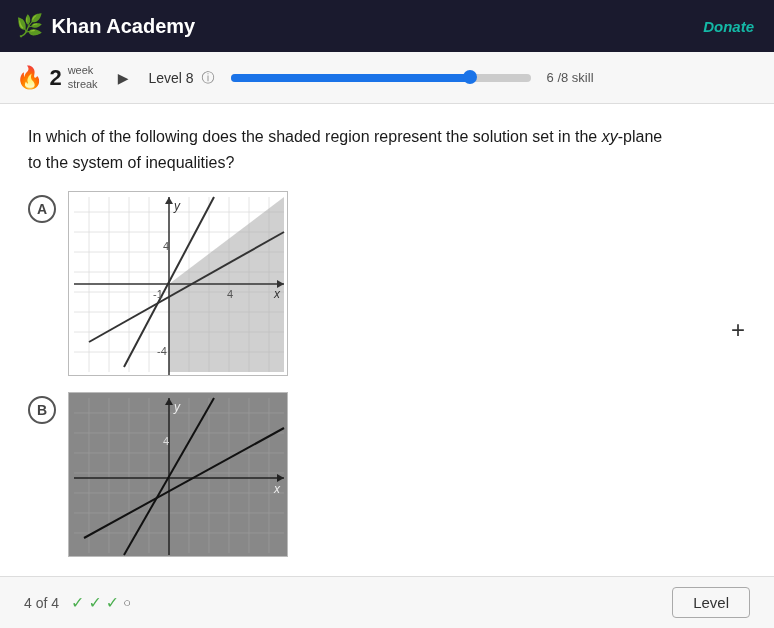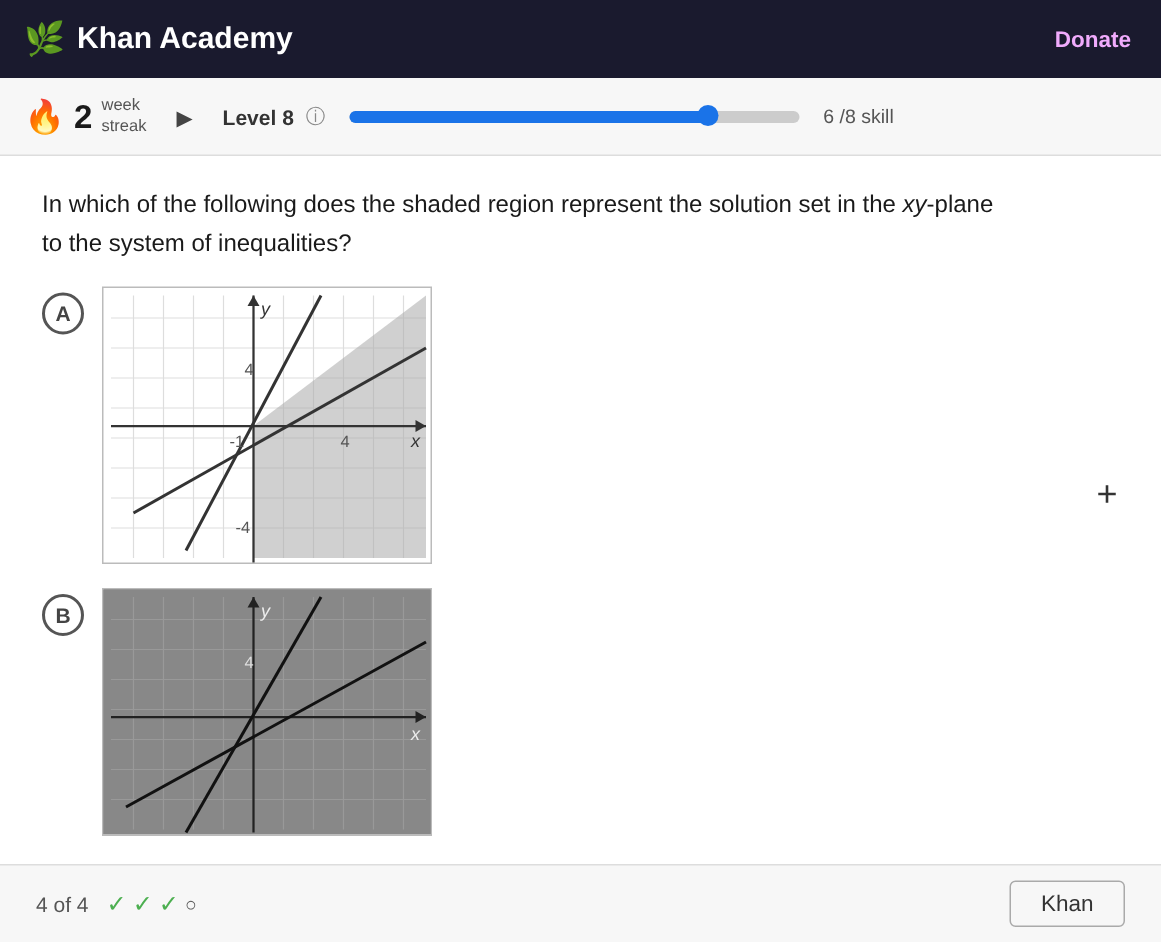--- a/index.html
+++ b/index.html
@@ -32,28 +32,29 @@
     }
     .header-right {
       position: absolute;
       right: 0;
       top: 0;
       display: flex;
       align-items: center;
       height: 52px;
     }
     .donate-btn {
-      color: #f0abfc;
+      color: #14b8a6;
       font-size: 15px;
       font-weight: 600;
       padding: 0 20px;
       cursor: pointer;
       background: none;
       border: none;
       height: 100%;
+      font-style: italic;
     }
     .user-name {
       color: white;
       font-size: 15px;
       padding: 0 16px;
       background: #2a2a4e;
       height: 100%;
       display: flex;
       align-items: center;
       min-width: 80px;
@@ -99,21 +100,21 @@
       padding: 0 4px;
     }
     .level-block {
       display: flex;
       align-items: center;
       gap: 8px;
     }
     .level-text {
       font-size: 14px;
       color: #333;
-      font-weight: 700;
+      font-weight: 400;
     }
     .info-icon {
       font-size: 13px;
       color: #888;
       cursor: pointer;
     }
     .progress-bar-container {
       flex: 1;
       height: 8px;
       background: #ccc;
@@ -398,14 +399,14 @@
 </div>
 
 <div class="bottom-bar">
   <div class="progress-indicators">
     <span style="font-size:14px; color:#555; margin-right:8px;">4 of 4</span>
     <span class="check-mark">✓</span>
     <span class="check-mark">✓</span>
     <span class="check-mark">✓</span>
     <span class="circle-indicator">○</span>
   </div>
-  <button class="skip-btn">Khan</button>
+  <button class="skip-btn">Level</button>
 </div>
 
 </body></html>

